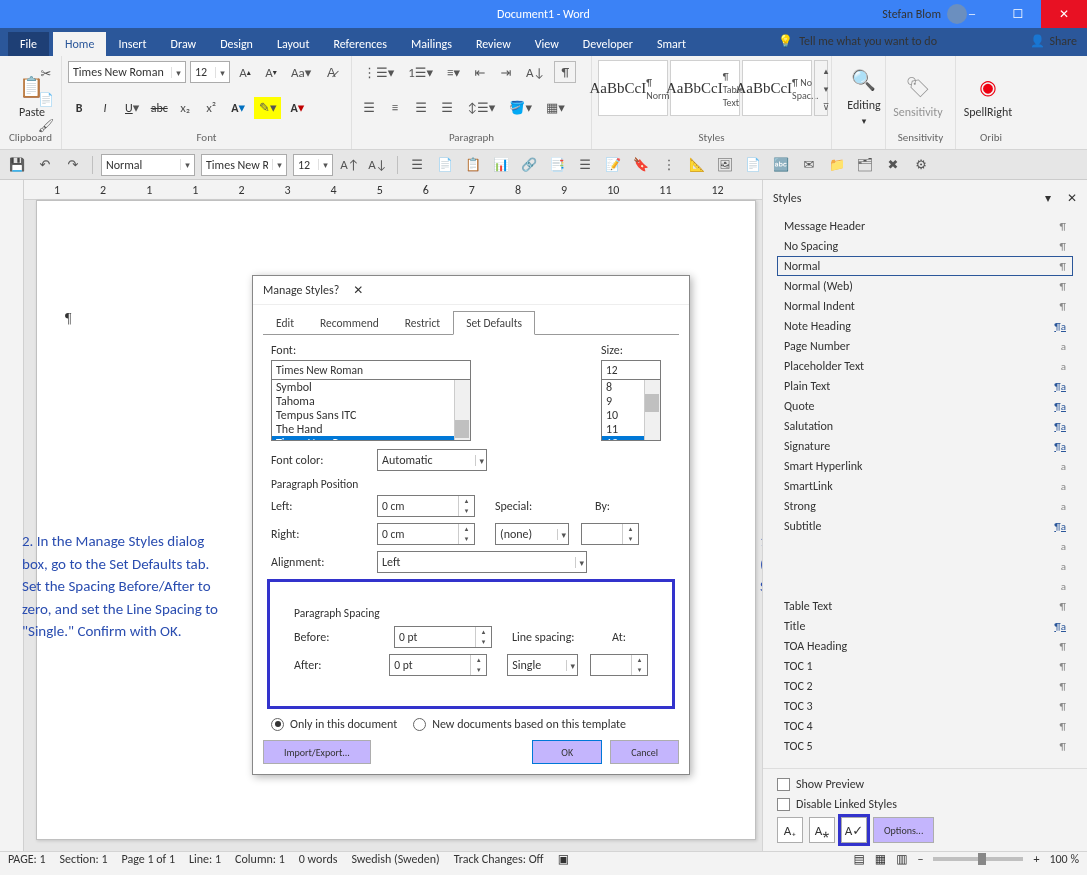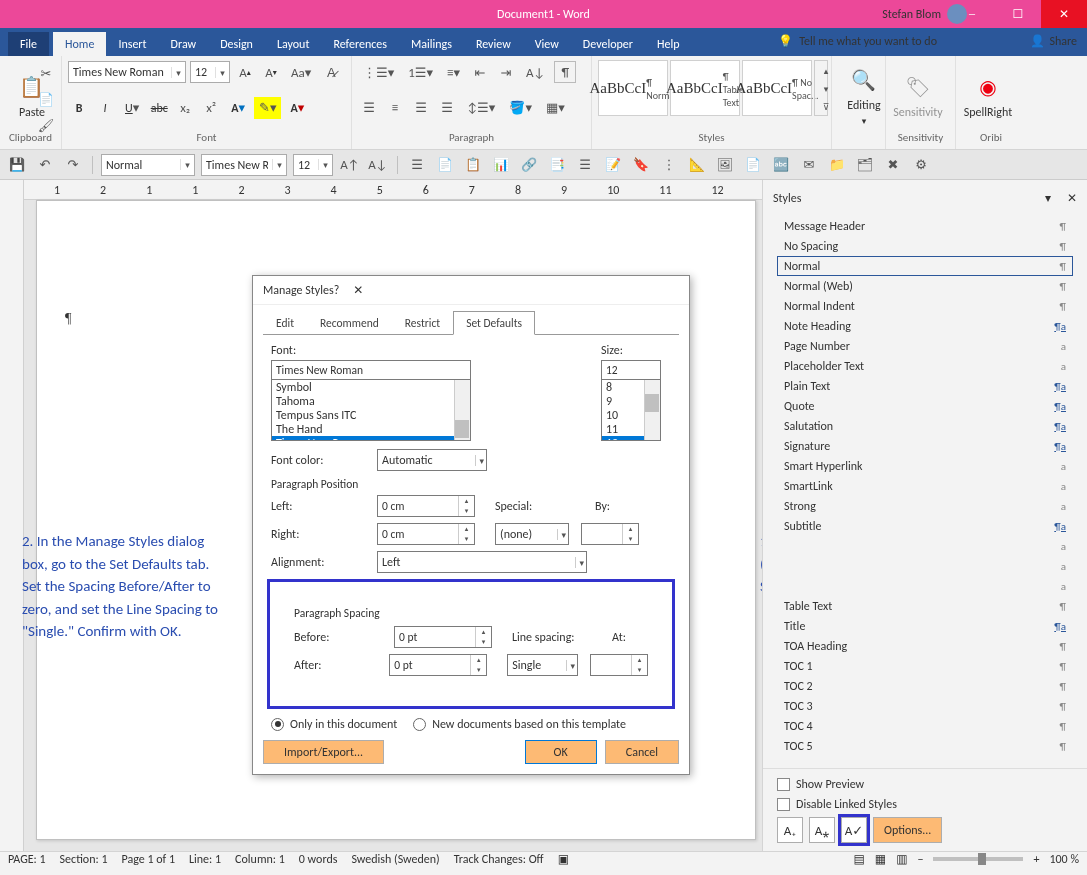--- a/index.html
+++ b/index.html
@@ -1,18 +1,18 @@
 <!DOCTYPE html>
 <html><head>
 <meta charset="utf-8">
 <style>
 *{box-sizing:border-box;margin:0;padding:0;font-family:"Segoe UI","Calibri",sans-serif;font-size:12px;color:#333}
 body{background:#f3f3f3;width:1087px;height:875px;overflow:hidden;position:relative}
 
-.titlebar{height:28px;background:#ec4899;color:#fff;display:flex;align-items:center;position:relative}
+.titlebar{height:28px;background:#3b82f6;color:#fff;display:flex;align-items:center;position:relative}
 .titlebar .title{position:absolute;left:50%;transform:translateX(-50%);color:#fff;font-size:12px}
 .titlebar .user{position:absolute;right:120px;color:#fff;display:flex;align-items:center;gap:6px}
 .titlebar .avatar{width:20px;height:20px;border-radius:50%;background:#6b8fbf}
 .titlebar .winbtns{position:absolute;right:0;display:flex}
 .titlebar .winbtn{width:46px;height:28px;display:flex;align-items:center;justify-content:center;color:#fff;font-size:12px}
 .titlebar .winbtn.close{background:#e81123}
 
 .ribtabs{height:28px;background:#2b579a;display:flex;align-items:flex-end;padding:0 8px;position:relative}
 .ribtab{padding:5px 12px;color:#fff;font-size:12px}
 .ribtab.active{background:#f3f3f3;color:#2b579a}
@@ -72,21 +72,21 @@
 .listbox .scrollthumb{position:absolute;right:1px;width:14px;height:18px;background:#c0c0c0}
 .spinner{display:flex;border:1px solid #7a7a7a;height:22px}
 .spinner input{border:none;width:80px;padding:0 4px;font-size:11.5px;outline:none}
 .spinner .spn{width:16px;display:flex;flex-direction:column;border-left:1px solid #ccc}
 .spinner .spn div{height:10px;font-size:7px;text-align:center;line-height:10px;color:#555}
 .hl-box{border:3px solid #3333cc;padding:24px;margin:6px -4px}
 .radio-row{display:flex;align-items:center;gap:6px;margin-top:8px}
 .radio{width:13px;height:13px;border:1px solid #666;border-radius:50%;display:flex;align-items:center;justify-content:center}
 .radio.checked::after{content:"";width:6px;height:6px;background:#333;border-radius:50%}
 .dlgbtns{position:absolute;bottom:10px;right:10px;left:10px;display:flex;justify-content:space-between;align-items:center}
-.btn{border:1px solid #adadad;background:#fdba74;height:24px;padding:0 20px;font-size:12px}
+.btn{border:1px solid #adadad;background:#c4b5fd;height:24px;padding:0 20px;font-size:10px}
 .btn.ok{border:1px solid #0078d7;padding:0 28px}
 
 .stylespane{position:absolute;top:180px;right:0;width:325px;bottom:24px;background:#f3f3f3;border-left:1px solid #d4d4d4;display:flex;flex-direction:column}
 .stylespane .hdr{height:36px;display:flex;align-items:center;justify-content:space-between;padding:0 10px;color:#2b579a;font-size:18px}
 .stylespane .hdr .cls{display:flex;gap:16px;font-size:13px;color:#666}
 .stylelist{flex:1;overflow:hidden;padding:0 14px}
 .styleitem{height:20px;display:flex;align-items:center;justify-content:space-between;padding:0 6px;border:1px solid transparent;font-size:11.5px}
 .styleitem.selected{border:1px solid #2b579a}
 .styleitem .mark{font-size:11px;color:#888}
 .styleitem .mark.link{color:#2b579a;text-decoration:underline}
@@ -123,21 +123,21 @@
   <div class="ribtab active">Home</div>
   <div class="ribtab">Insert</div>
   <div class="ribtab">Draw</div>
   <div class="ribtab">Design</div>
   <div class="ribtab">Layout</div>
   <div class="ribtab">References</div>
   <div class="ribtab">Mailings</div>
   <div class="ribtab">Review</div>
   <div class="ribtab">View</div>
   <div class="ribtab">Developer</div>
-  <div class="ribtab">Help</div>
+  <div class="ribtab">Smart</div>
   <div class="tellme">
     <span>💡</span>
     <span>Tell me what you want to do</span>
   </div>
   <div class="share">
     <span>👤</span>
     <span>Share</span>
   </div>
 </div>
 

